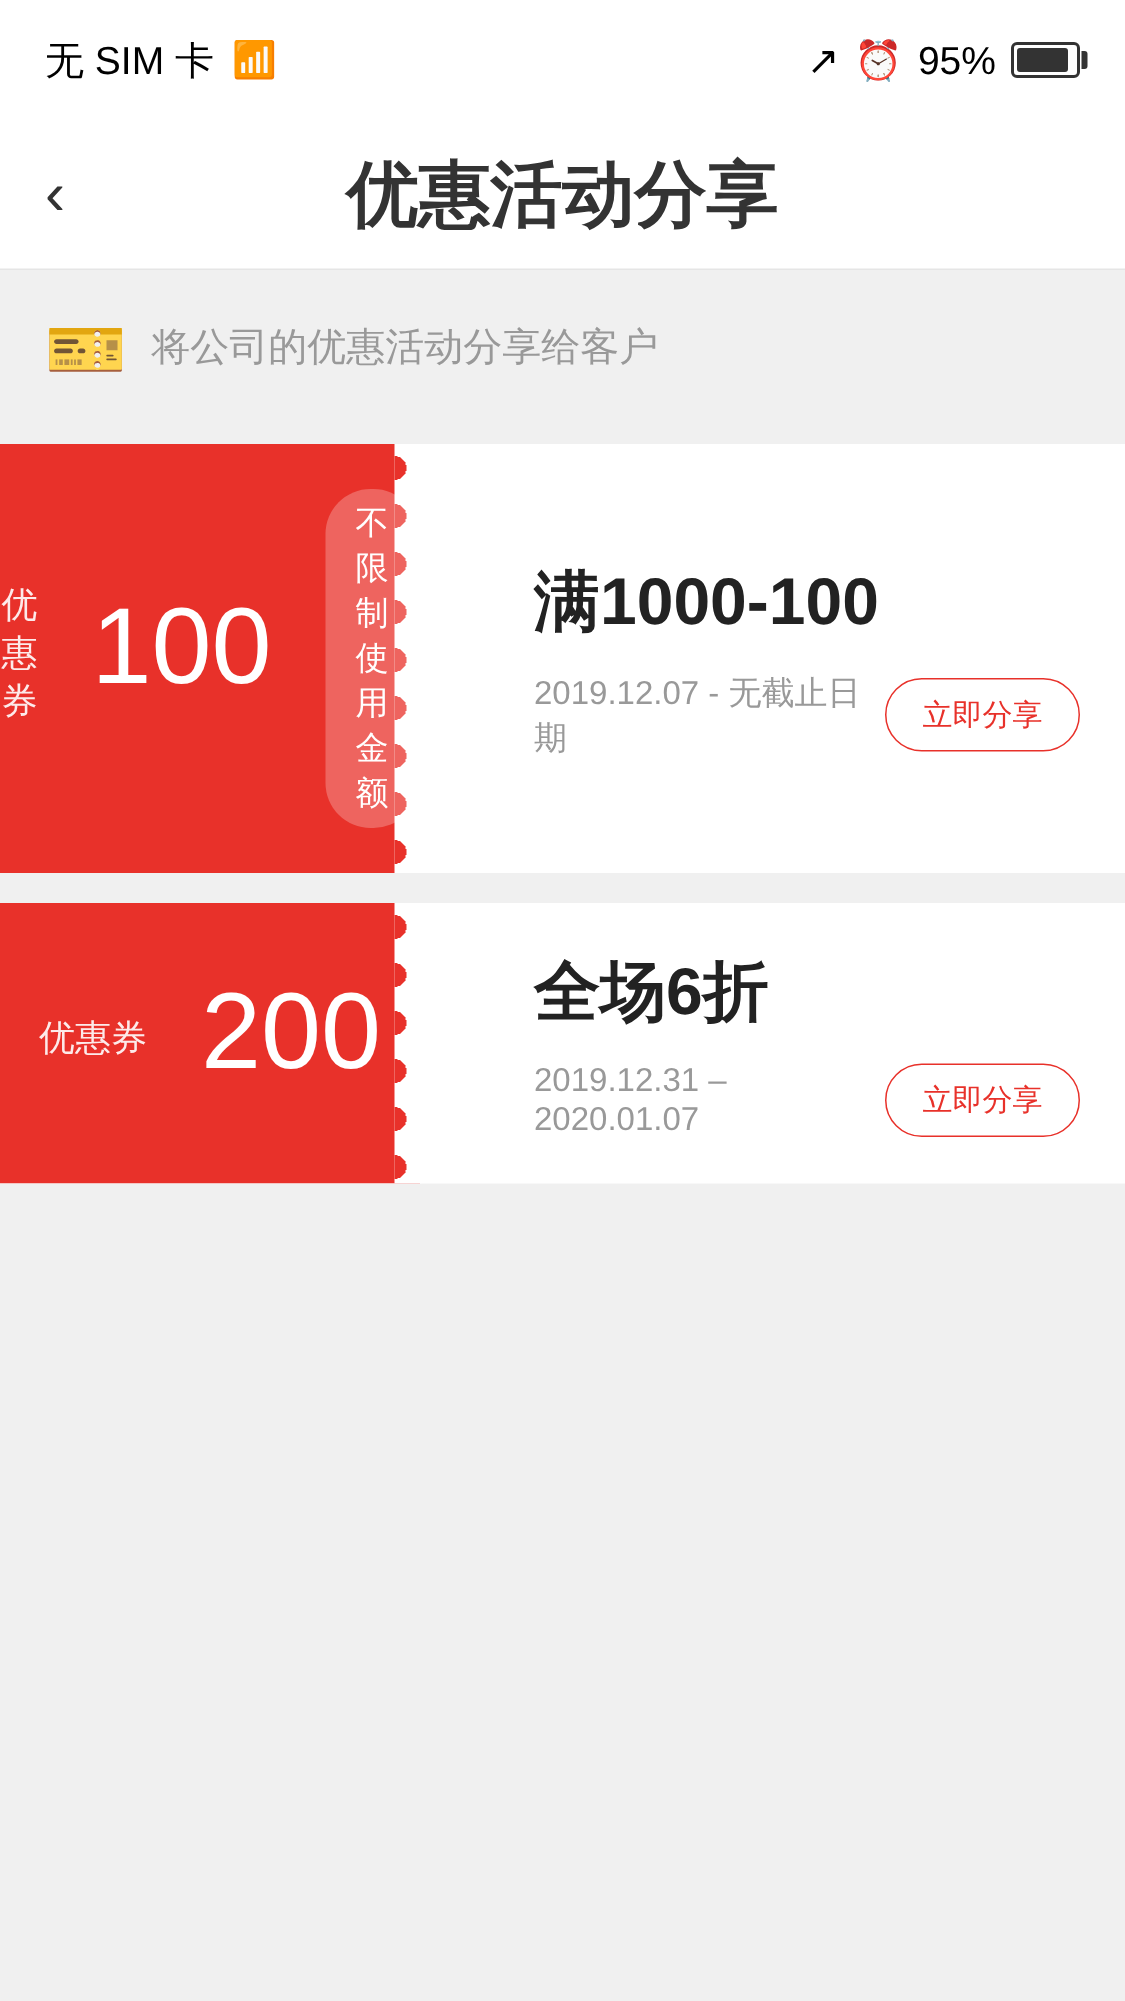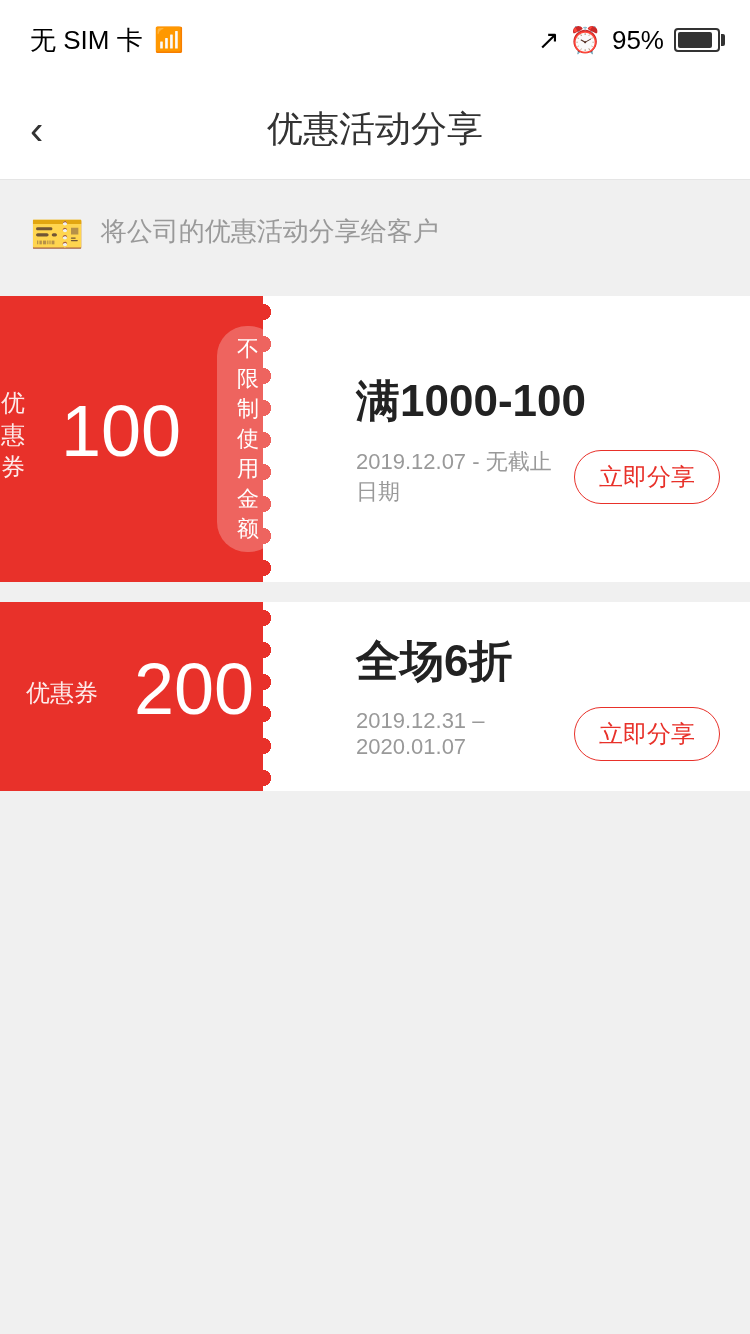--- a/index.html
+++ b/index.html
@@ -90,22 +90,22 @@
       position: absolute;
       left: 30px;
       top: 50%;
       transform: translateY(-50%);
       font-size: 40px;
       color: #333;
       cursor: pointer;
     }
 
     .nav-title {
-      font-size: 36px;
-      font-weight: 400;
+      font-size: 48px;
+      font-weight: 700;
       color: #333;
     }
 
     
     .section-header {
       background: #f0f0f0;
       padding: 30px 30px 20px;
       display: flex;
       align-items: flex-start;
       gap: 16px;
@@ -220,21 +220,21 @@
     .coupon-date {
       font-size: 22px;
       color: #999;
       flex: 1;
     }
 
     .coupon-share-btn {
       border: 1.5px solid #e8312a;
       border-radius: 30px;
       padding: 10px 24px;
-      font-size: 24px;
+      font-size: 20px;
       color: #e8312a;
       background: transparent;
       cursor: pointer;
       white-space: nowrap;
       flex-shrink: 0;
     }
 
     
     .empty-area {
       height: 580px;

